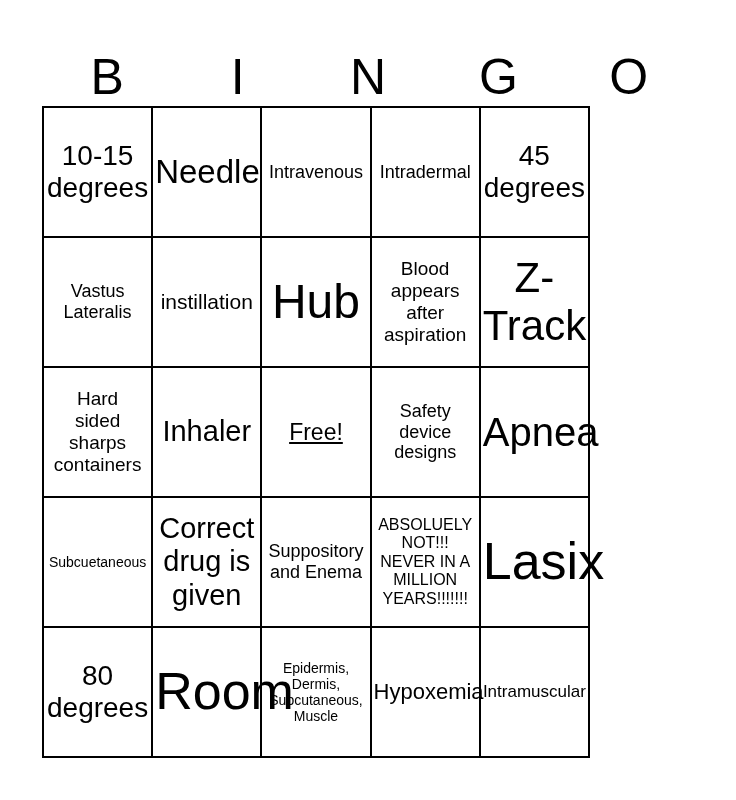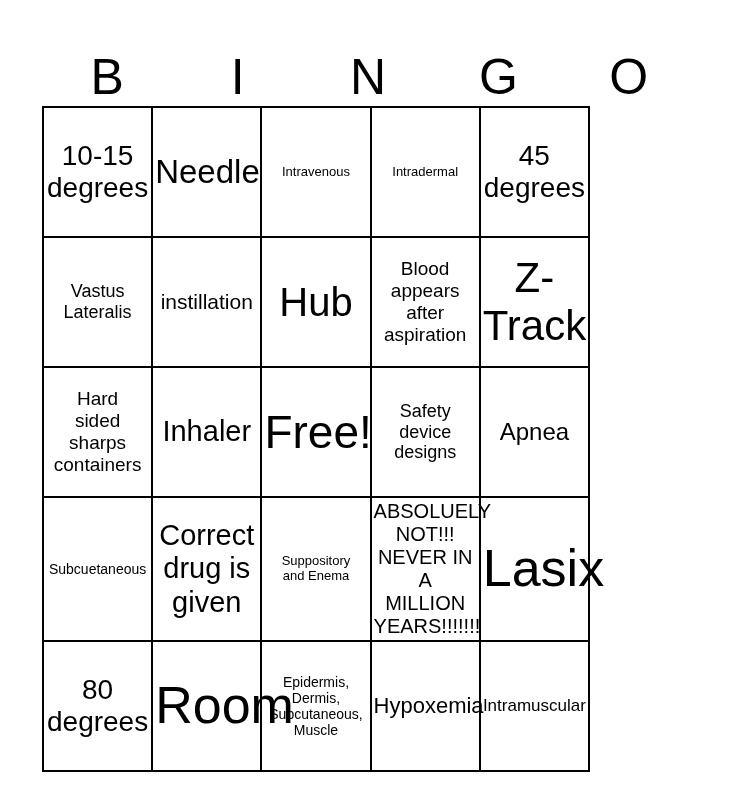--- a/index.html
+++ b/index.html
@@ -47,35 +47,35 @@
     height: 130px;
     text-align: center;
     vertical-align: middle;
     white-space: pre-line;
     line-height: 1.15;
     padding: 2px;
     color: #000000;
     background: #ffffff;
   }
   .fs14 { font-size: 14px; margin-left: 31px; }
-  .fs16 { font-size: 20px; border-radius: 27px; }
+  .fs16 { font-size: 16px; border-radius: 27px; }
   .fs17 { font-size: 17px; }
-  .fs18 { font-size: 13px; border-radius: 32px; }
+  .fs18 { font-size: 18px; border-radius: 32px; }
   .fs19 { font-size: 19px; }
   .fs21 { font-size: 21px; margin-left: 16px; }
   .fs22 { font-size: 22px; }
   .fs26 { font-size: 18px; }
   .fs28 { font-size: 28px; }
   .fs29 { font-size: 29px; }
-  .fs32 { font-size: 24px; }
+  .fs32 { font-size: 40px; }
   .fs33 { font-size: 33px; }
-  .fs34 { font-size: 46px; }
+  .fs34 { font-size: 23px; text-decoration: underline; }
   .fs40 { font-size: 52px; }
   .fs42 { font-size: 42px; }
-  .fs48 { font-size: 40px; }
+  .fs48 { font-size: 48px; }
 </style>
 </head>
 <body>
 
 <div class="page">
 
   <div class="bingo-header">
     <span class="letter">B</span>
     <span class="letter">I</span>
     <span class="letter">N</span>

